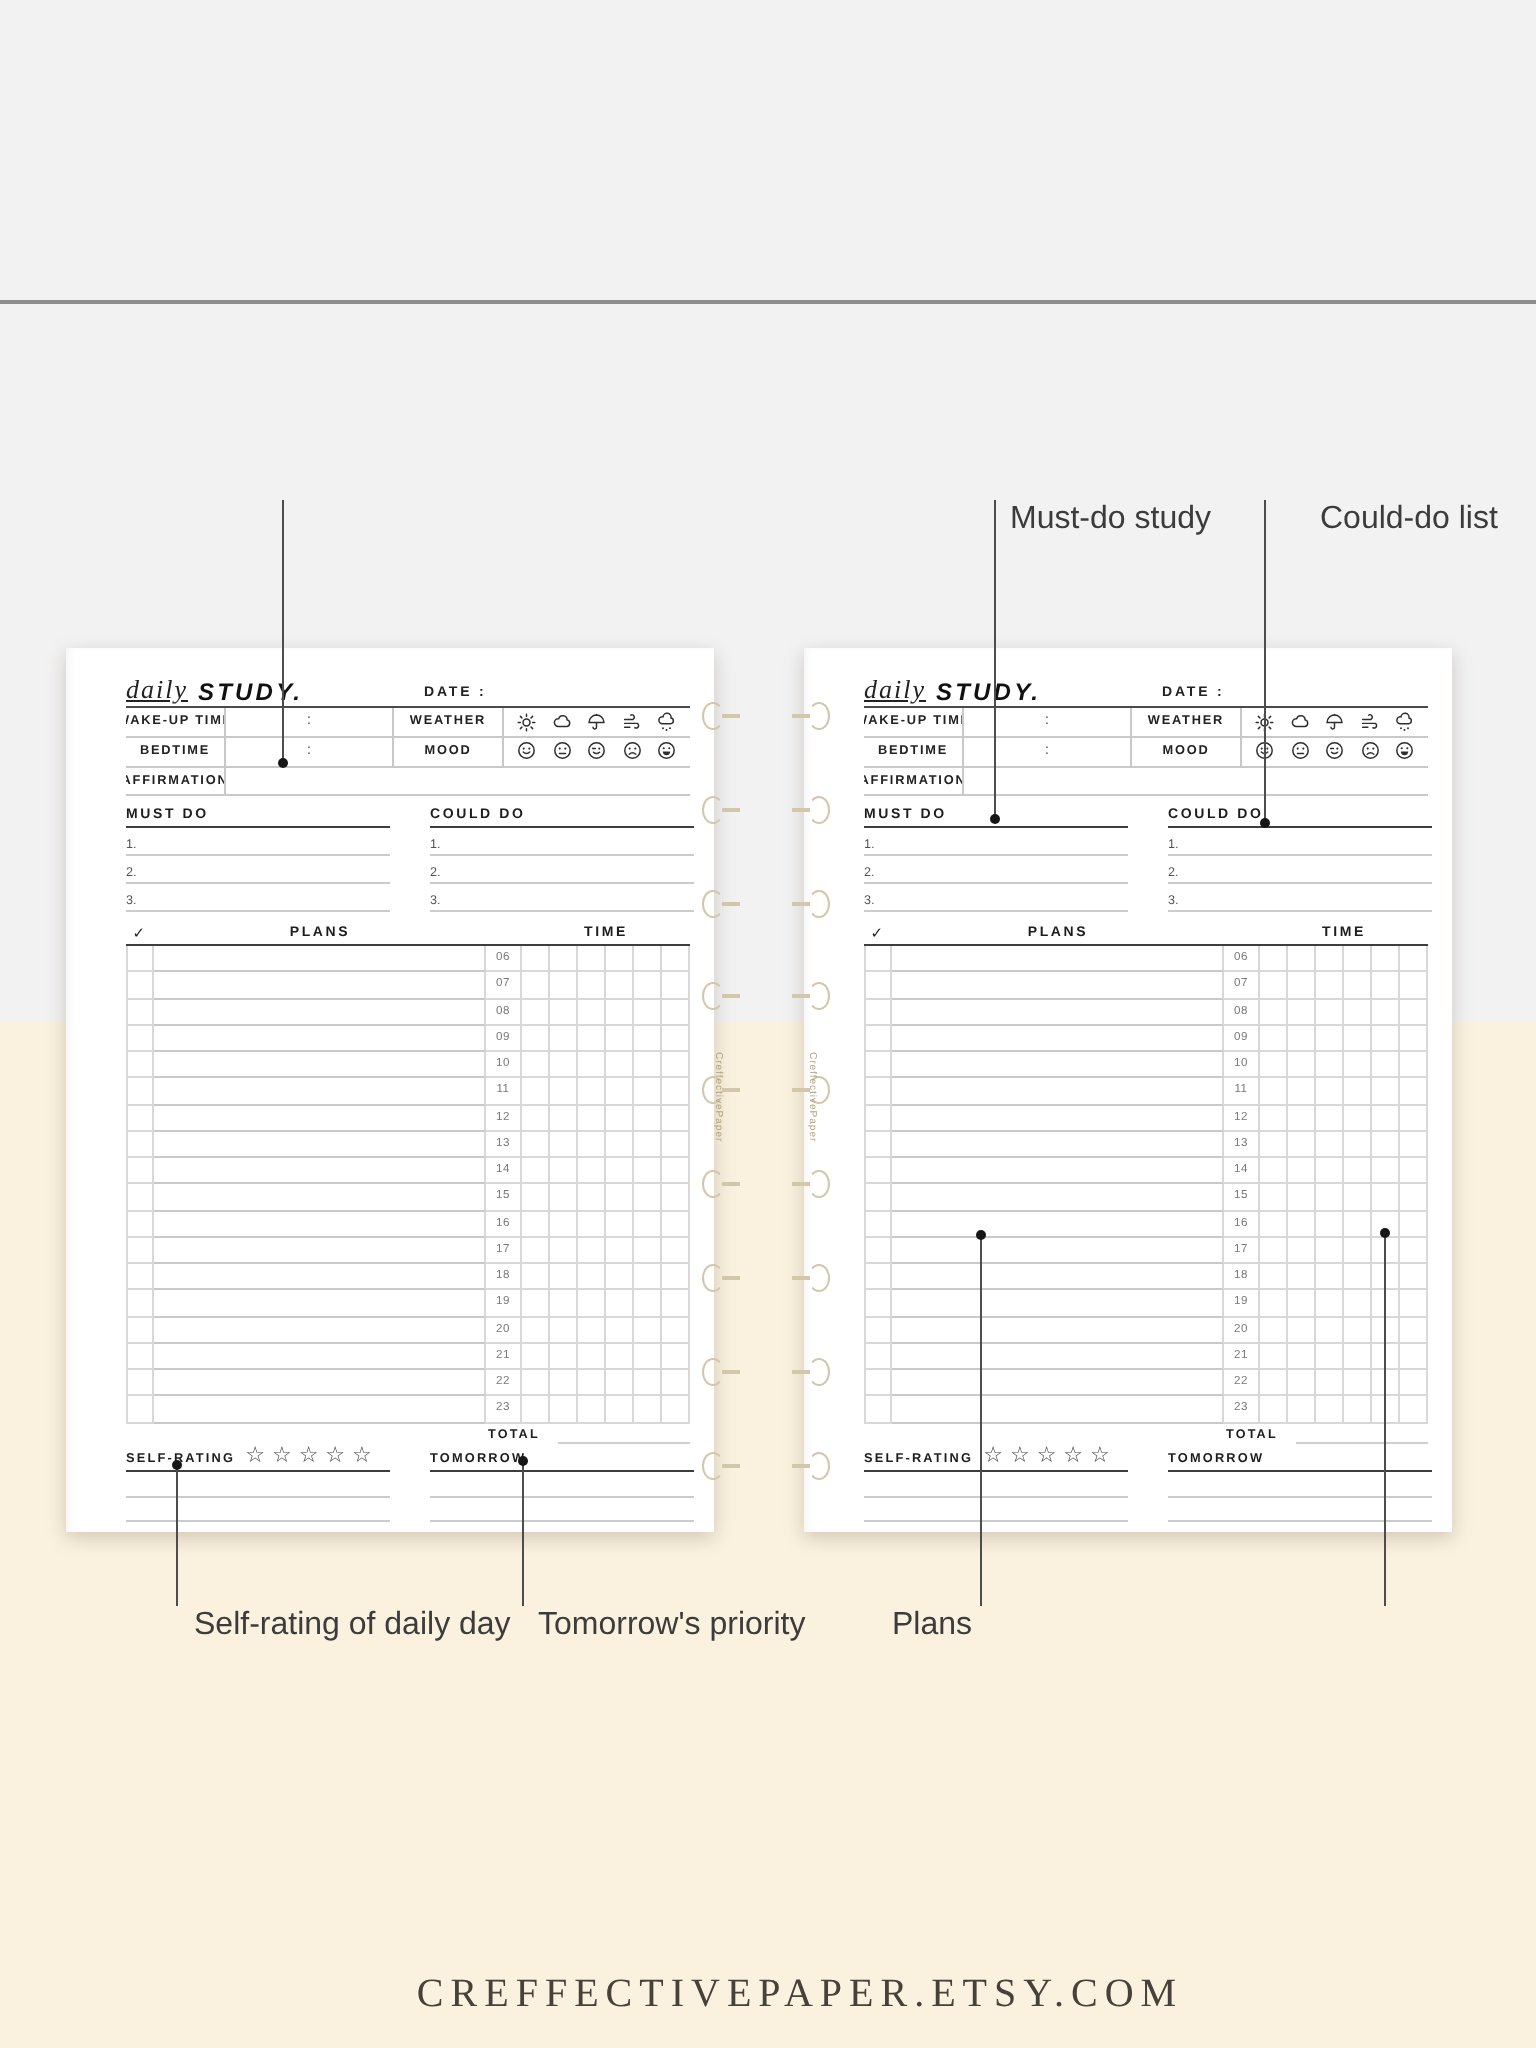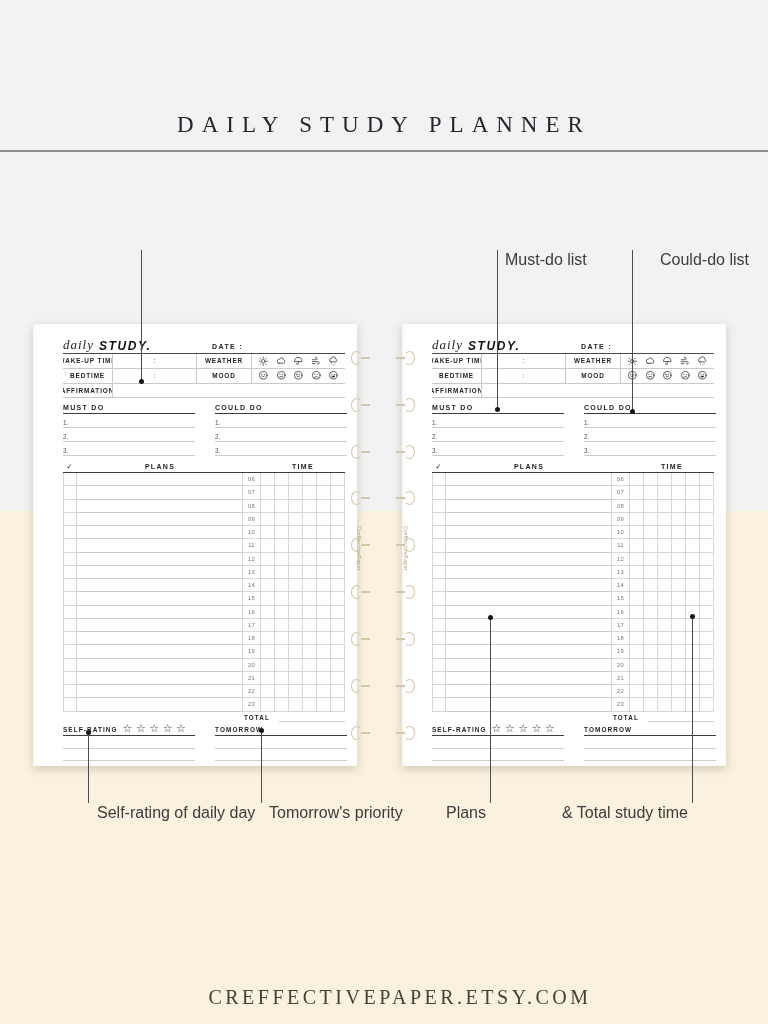--- a/index.html
+++ b/index.html
@@ -13,21 +13,21 @@
   
   .footer-text{position:absolute;left:16px;top:986px;width:768px;text-align:center;
     font-family:"Liberation Serif",serif;font-size:20px;letter-spacing:3.5px;color:#46423a;}
   
   .page{position:absolute;top:324px;width:324px;height:442px;background:#fff;
     box-shadow:0 3px 9px rgba(130,115,90,.32), inset 3px 0 6px -3px rgba(0,0,0,.07);}
   #page-left{left:33px;}
   #page-right{left:402px;}
   
   .pg-header{position:absolute;left:30px;top:7px;width:282px;height:22px;display:flex;align-items:flex-end;}
-  .brand-script{font-family:"Liberation Serif",serif;font-style:italic;font-size:13px;letter-spacing:1px;color:#222;}
+  .brand-script{font-family:"Liberation Serif",serif;font-style:italic;font-size:13px;letter-spacing:1px;color:#222;text-decoration:underline;}
   .brand-bold{font-style:italic;font-weight:bold;font-size:12px;letter-spacing:1.6px;margin-left:5px;color:#111;}
   .date-label{position:absolute;left:149px;bottom:3px;font-size:7px;font-weight:bold;letter-spacing:1.4px;color:#222;}
   
   .info-table{position:absolute;left:30px;top:29px;width:282px;border-top:1.4px solid #4a4a4a;}
   .info-row{display:grid;grid-template-columns:50px 84px 55px 93px;height:13.8px;border-bottom:1px solid #c9c9c9;}
   .info-row-aff{display:grid;grid-template-columns:50px 1fr;height:13.8px;border-bottom:1px solid #c9c9c9;}
   .ic{border-right:1px solid #c9c9c9;display:flex;align-items:center;justify-content:center;
     font-size:6.4px;font-weight:bold;letter-spacing:.9px;color:#222;overflow:hidden;white-space:nowrap;}
   .ic.last{border-right:none;}
   .colon{font-weight:normal;font-size:7px;color:#444;letter-spacing:0;}
@@ -72,21 +72,20 @@
   .conn{position:absolute;width:1px;background:#4d4d4d;}
   .dot{position:absolute;width:5px;height:5px;border-radius:50%;background:#161616;}
   .right-align{text-align:right;}
 </style>
 </head>
 <body>
 
 <div id="scene">
   <div class="bg-bottom"></div>
 
-  <div class="main-title">DAILY STUDY PLANNER</div>
   <div class="title-rule"></div>
 
   <div class="page" id="page-left">
       <div class="pg-header">
         <span class="brand-script">daily</span>
         <span class="brand-bold">STUDY.</span>
         <span class="date-label">DATE :</span>
       </div>
       <div class="info-table">
         <div class="info-row">
@@ -758,40 +757,39 @@
       <div class="ring ring-r" style="left: 404px; top: 679px;"></div>
       <div class="ring ring-l" style="left: 351px; top: 726px;"></div>
       <div class="ring ring-r" style="left: 404px; top: 726px;"></div>
     </div>
   <div class="watermark" style="left:356px;top:526px;">CreffectivePaper</div>
   <div class="watermark" style="left:403px;top:526px;">CreffectivePaper</div>
 
   <div class="conn" style="left:141px;top:250px;height:131px;"></div>
   <div class="dot" style="left:139px;top:379px;"></div>
 
-  <div class="ann" style="left:505px;top:250px;">Must-do list</div>
+  <div class="ann" style="left:505px;top:250px;">Must-do study</div>
   <div class="conn" style="left:497px;top:250px;height:158px;"></div>
   <div class="dot" style="left:495px;top:407px;"></div>
 
   <div class="ann" style="left:660px;top:250px;">Could-do list</div>
   <div class="conn" style="left:632px;top:250px;height:160px;"></div>
   <div class="dot" style="left:630px;top:409px;"></div>
 
   <div class="ann" style="left:97px;top:803px;">Self-rating of daily day</div>
   <div class="conn" style="left:88px;top:733px;height:70px;"></div>
   <div class="dot" style="left:86px;top:730px;"></div>
 
   <div class="ann" style="left:269px;top:803px;">Tomorrow's priority</div>
   <div class="conn" style="left:261px;top:731px;height:72px;"></div>
   <div class="dot" style="left:259px;top:728px;"></div>
 
   <div class="ann right-align" style="left:420px;top:803px;width:66px;">Plans</div>
   <div class="conn" style="left:490px;top:619px;height:184px;"></div>
   <div class="dot" style="left:488px;top:615px;"></div>
 
   <div class="ann right-align" style="left:480px;top:803px;width:208px;">
-    <div>&amp; Total study time</div>
   </div>
   <div class="conn" style="left:692px;top:618px;height:185px;"></div>
   <div class="dot" style="left:690px;top:614px;"></div>
 
   <div class="footer-text">CREFFECTIVEPAPER.ETSY.COM</div>
 </div>
 
 </body></html>

